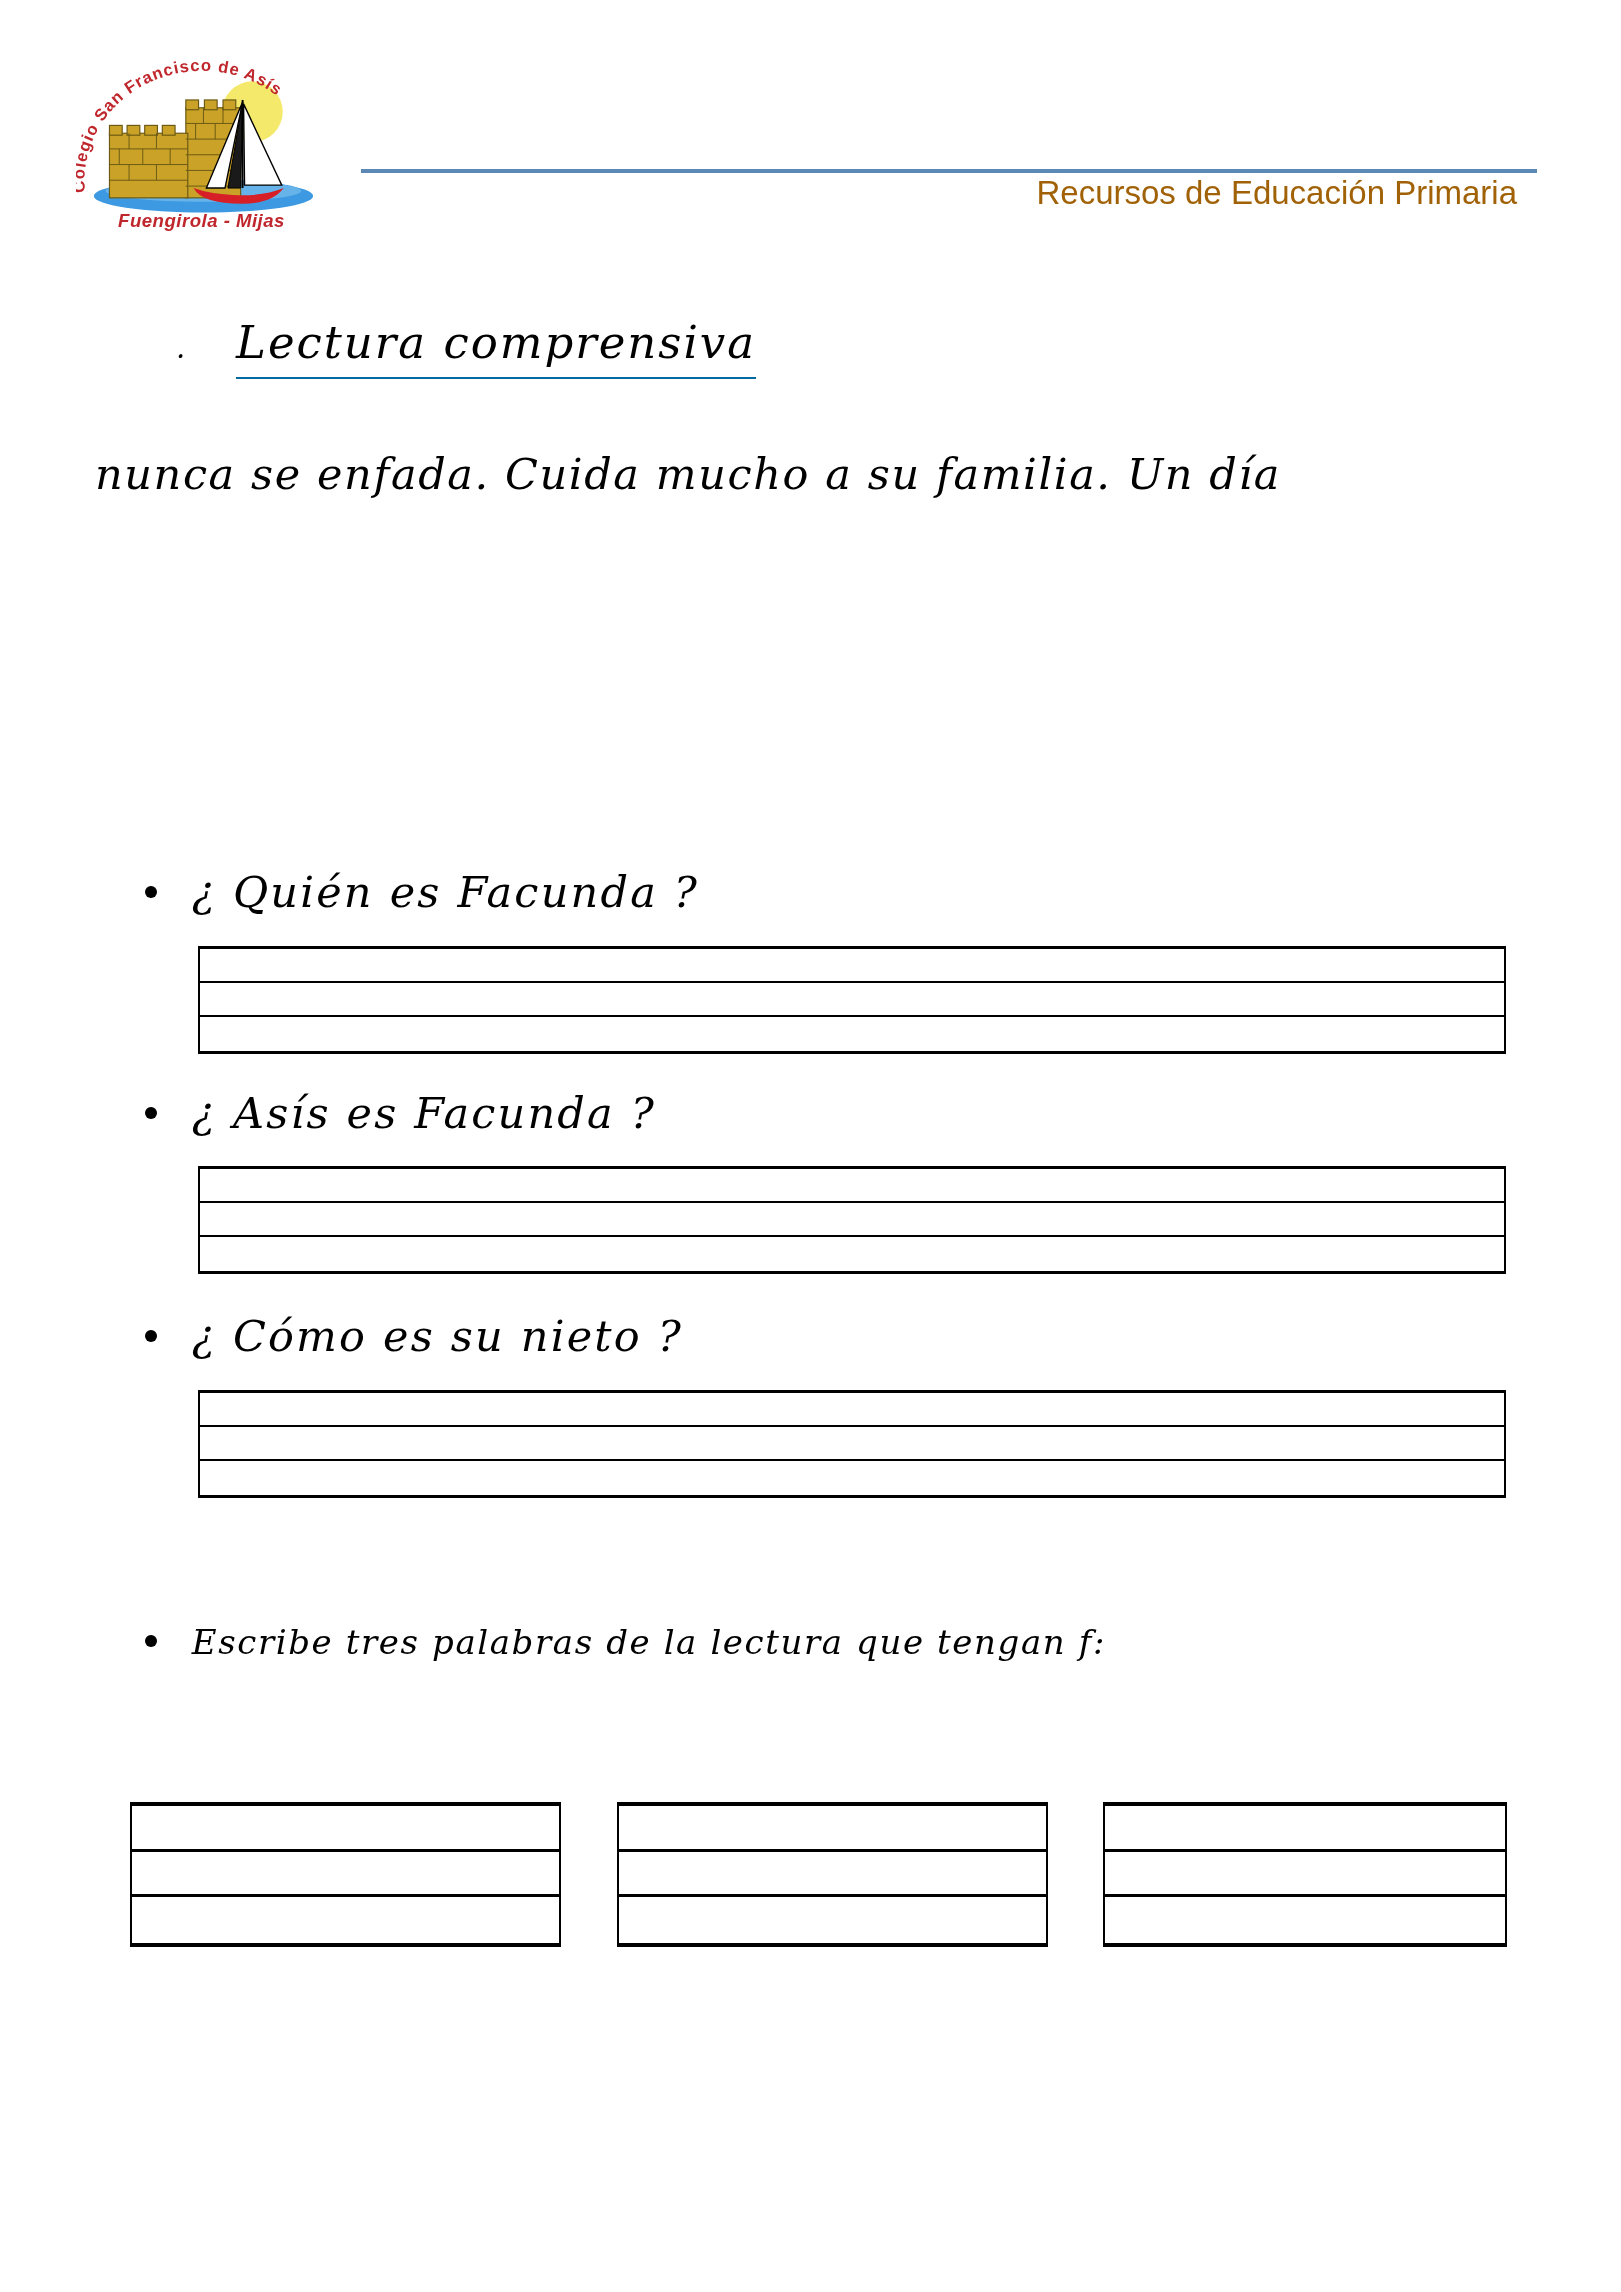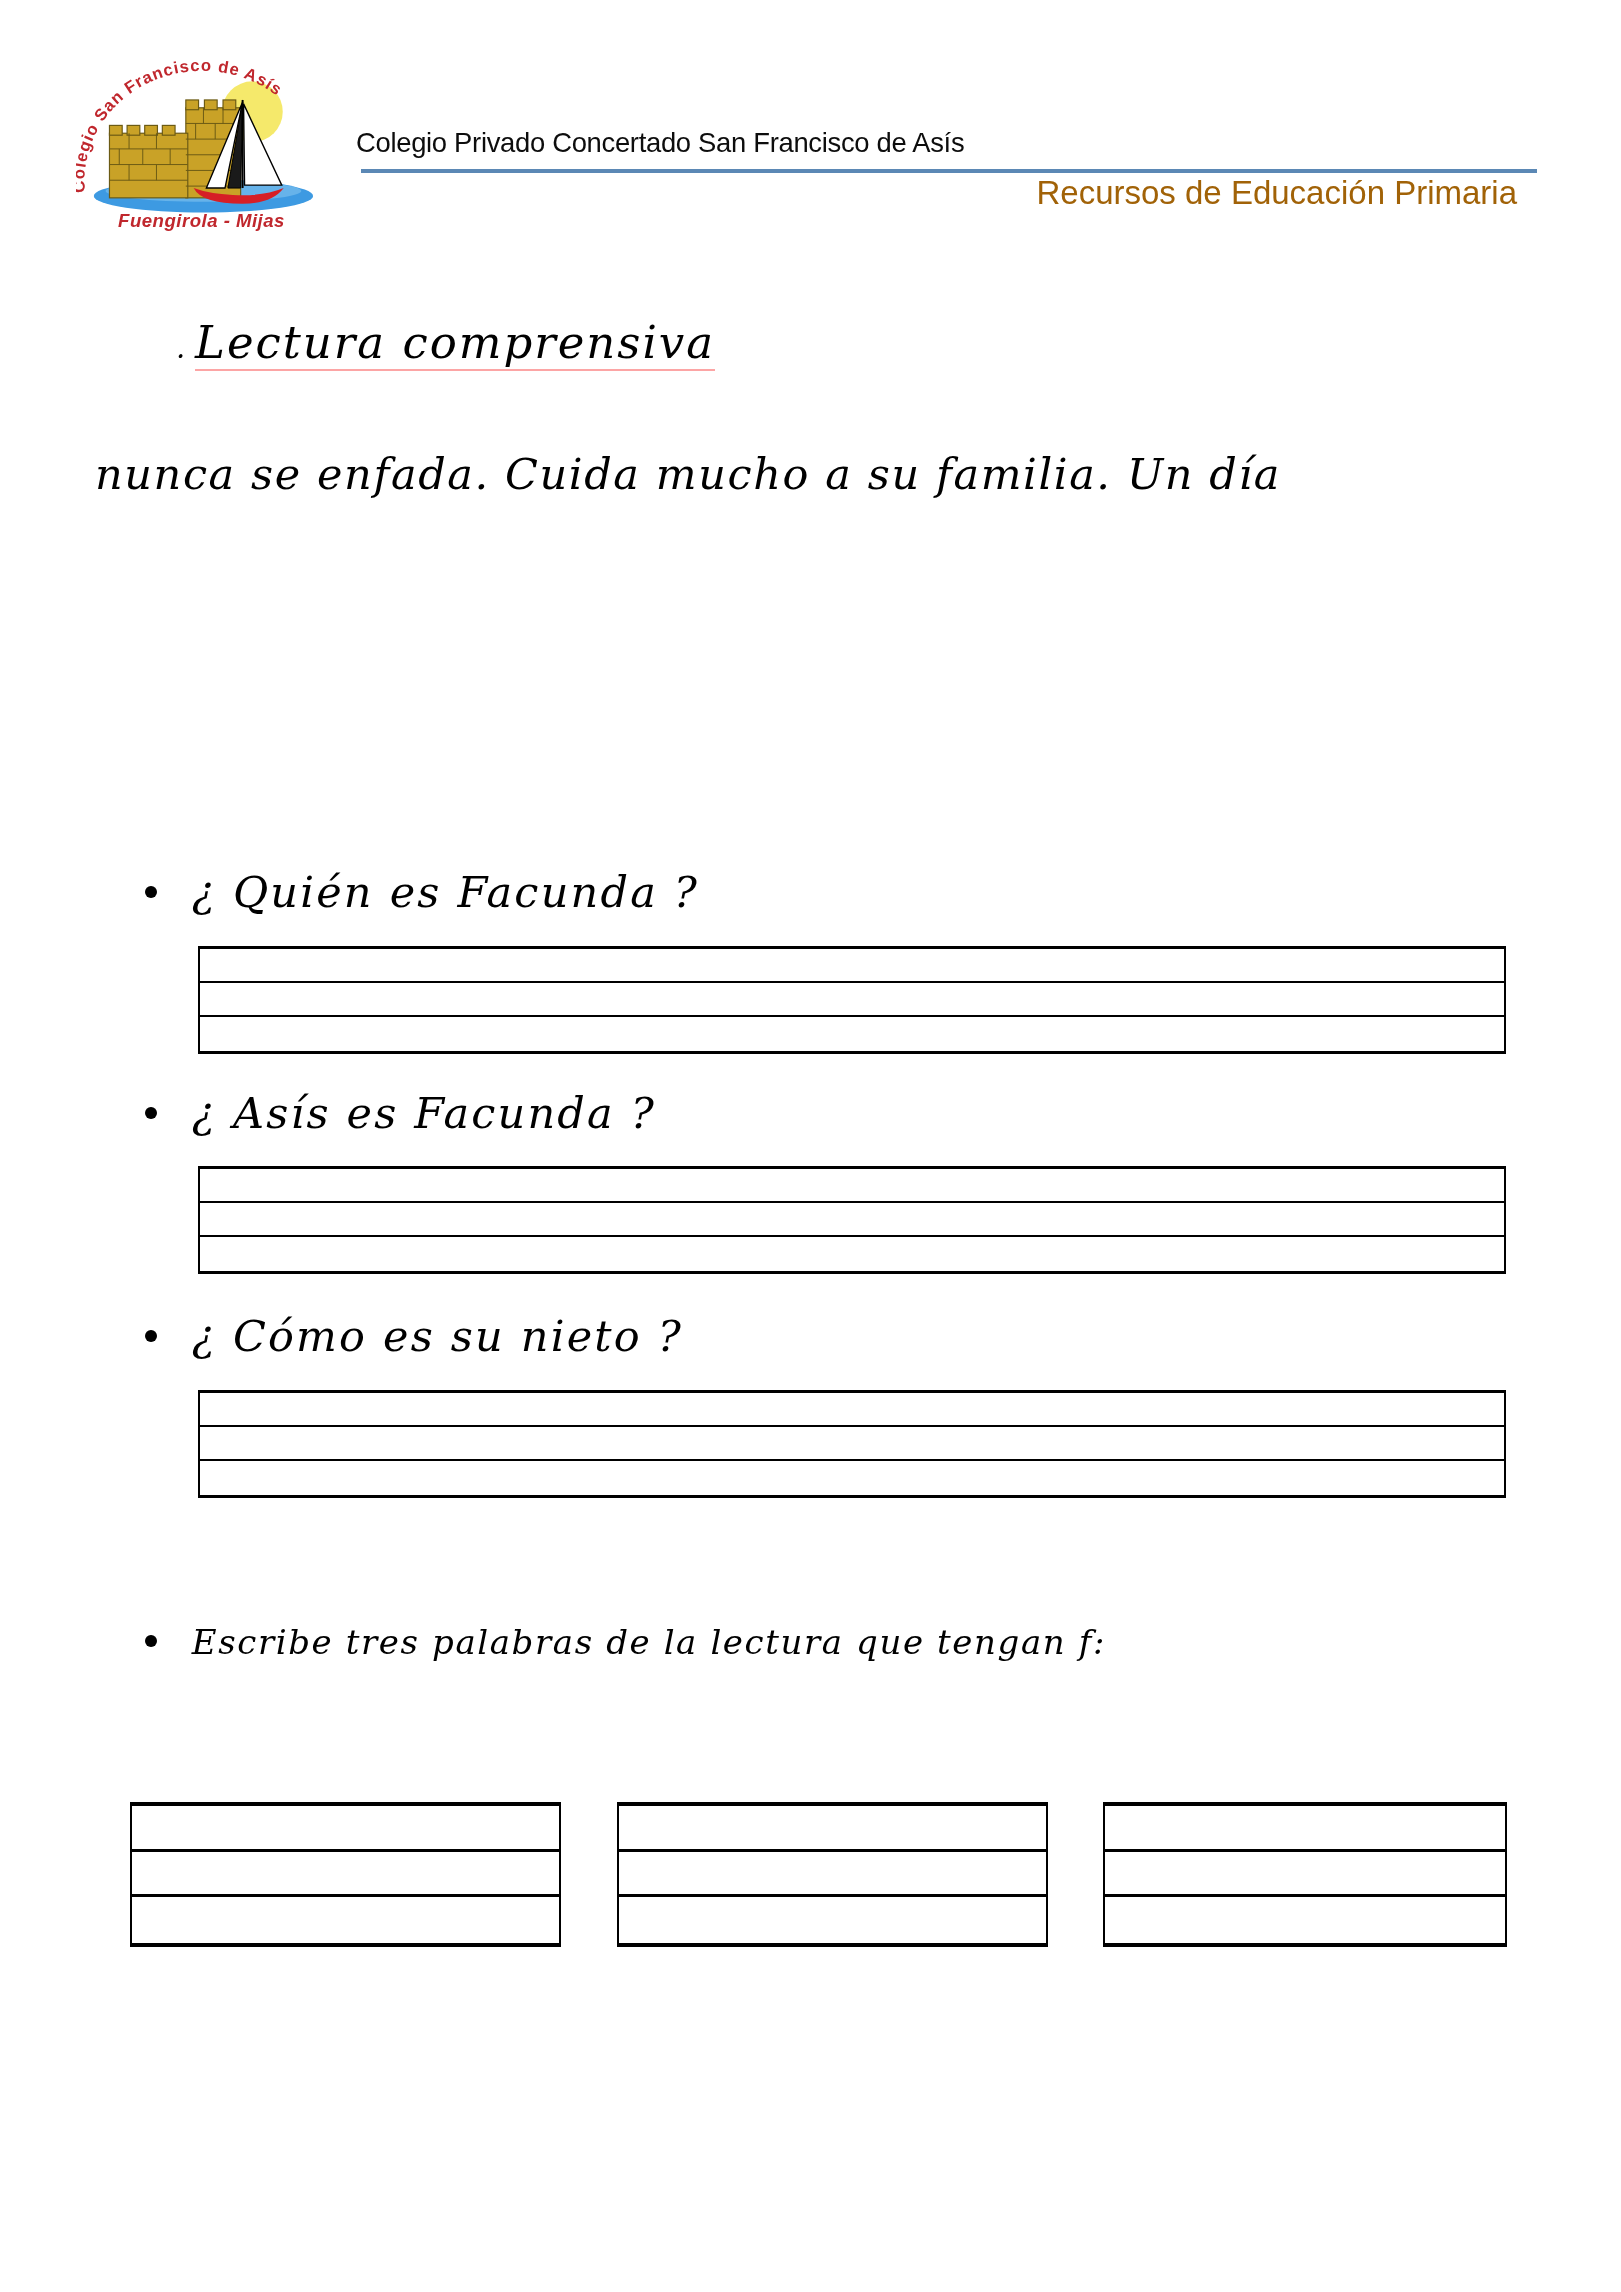--- a/index.html
+++ b/index.html
@@ -78,22 +78,23 @@
     font-size: 45px;
     letter-spacing: 2px;
     white-space: nowrap;
   }
   .worksheet-title .dot-prefix {
     font-size: 29px;
     letter-spacing: 0;
     padding-right: 9.8px;
   }
   .worksheet-title .underlined {
-    border-bottom: 2px solid #fca5a5;
-    padding-bottom: 0;
+    border-bottom: 2px solid #0369a1;
+    padding-bottom: 8px;
+    margin-left: 41px;
   }
 
   .para {
     position: absolute;
     left: 95px;
     top: 421px;
     width: 1441px;
     font-size: 43px;
     line-height: 106px;
     letter-spacing: 1.6px;
@@ -231,21 +232,20 @@
       </g>
 
       <text font-family="'Liberation Sans', sans-serif" font-size="17" font-weight="bold" fill="#c0272d" letter-spacing="1">
         <textPath href="#arcpath" startOffset="2%">Colegio San Francisco de Asís</textPath>
       </text>
 
       <text x="128" y="180" text-anchor="middle" font-family="'Liberation Sans', sans-serif" font-size="19" font-weight="bold" font-style="italic" fill="#c0272d" letter-spacing="0.5">Fuengirola - Mijas</text>
     </svg>
   </div>
 
-  <div class="school-title">Colegio Privado Concertado San Francisco de Asís</div>
 
   <div class="rule-top"></div>
 
   <div class="subtitle">Recursos de Educación Primaria</div>
 </div>
 
 <div class="worksheet-title cursive">
   <span class="dot-prefix">.</span><span class="underlined">Lectura comprensiva</span>
 </div>
 

